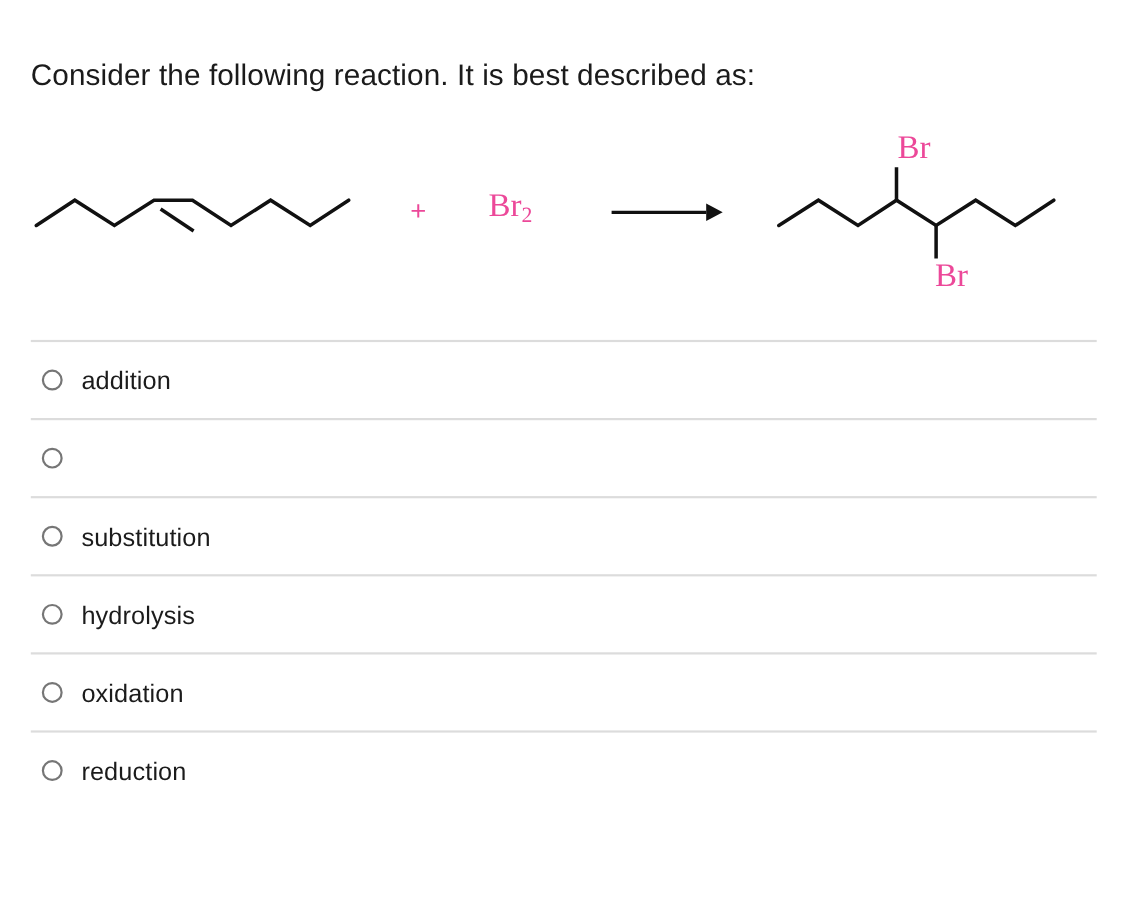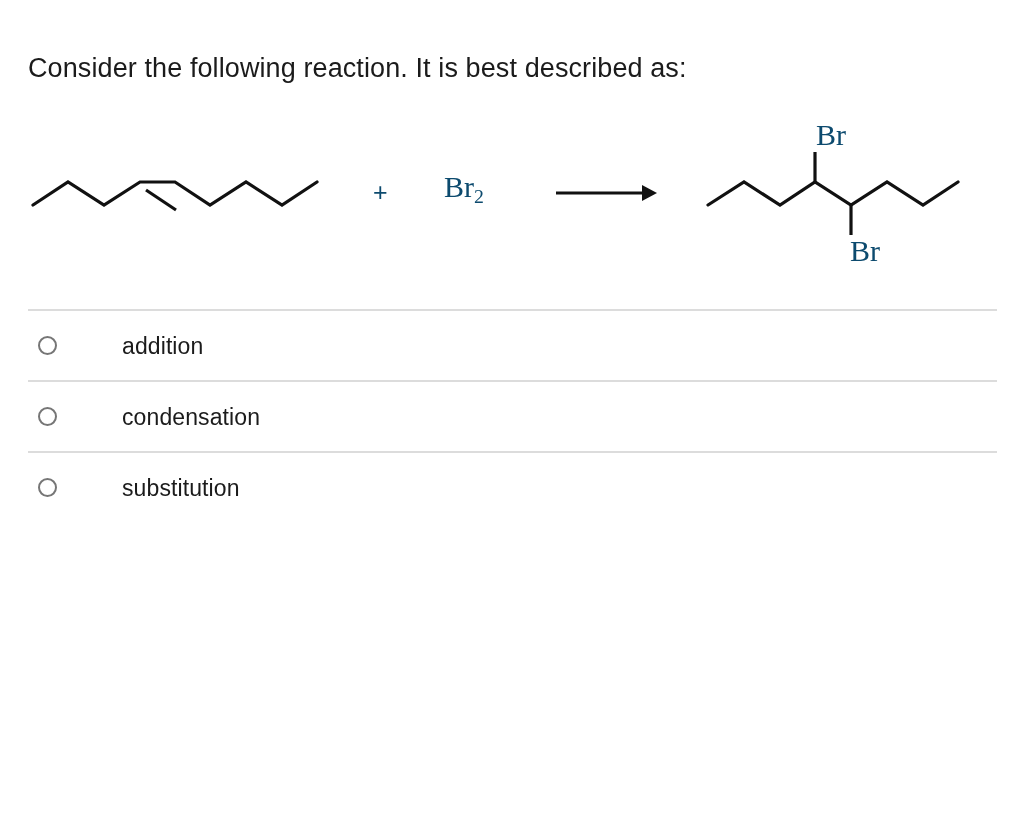--- a/index.html
+++ b/index.html
@@ -38,21 +38,21 @@
     width: 1024px;
     height: 180px;
   }
   #reaction-scheme svg {
     display: block;
   }
 
   .rxn-text {
     position: absolute;
     font-family: "Liberation Serif", serif;
-    color: #0c4a6e;
+    color: #ec4899;
   }
   #plus-sign {
     left: 373px;
     top: 78px;
     font-size: 25px;
     font-family: "Liberation Sans", sans-serif;
   }
   #reagent-bromine {
     left: 444px;
     top: 70px;
@@ -83,21 +83,20 @@
   .option-row {
     position: relative;
     height: 71px;
     border-top: 2px solid #dcdcdc;
     margin-left: 28px;
     width: 969px;
     box-sizing: border-box;
     display: flex;
     align-items: center;
     cursor: pointer;
-    gap: 48px;
   }
   .option-radio {
     width: 19px;
     height: 19px;
     border: 2px solid #767676;
     border-radius: 50%;
     box-sizing: border-box;
     margin-left: 10px;
     flex: 0 0 auto;
     background: #ffffff;
@@ -156,25 +155,36 @@
 
 <div id="answer-options">
 
   <div class="option-row">
     <span class="option-radio"></span>
     <span class="option-label">addition</span>
   </div>
 
   <div class="option-row">
     <span class="option-radio"></span>
-    <span class="option-label">condensation</span>
   </div>
 
   <div class="option-row">
     <span class="option-radio"></span>
     <span class="option-label">substitution</span>
   </div>
 
+  <div class="option-row">
+    <span class="option-radio"></span>
+    <span class="option-label">hydrolysis</span>
+  </div>
 
+  <div class="option-row">
+    <span class="option-radio"></span>
+    <span class="option-label">oxidation</span>
+  </div>
 
+  <div class="option-row">
+    <span class="option-radio"></span>
+    <span class="option-label">reduction</span>
+  </div>
 
 
 </div>
 
 </body></html>

